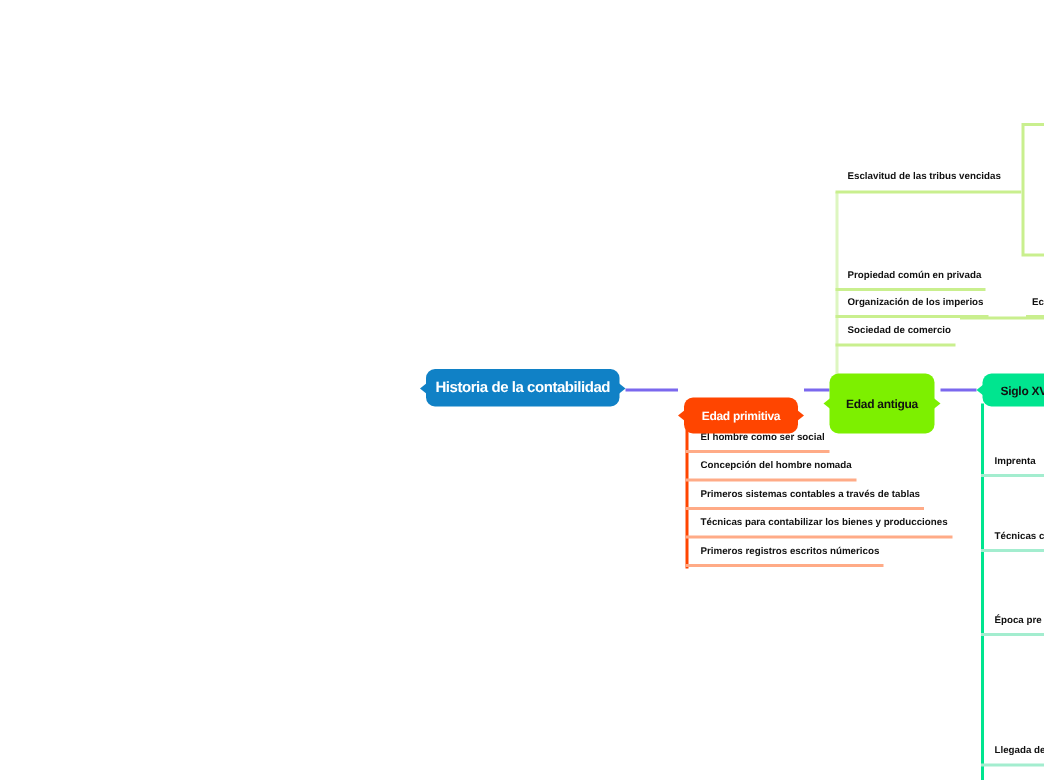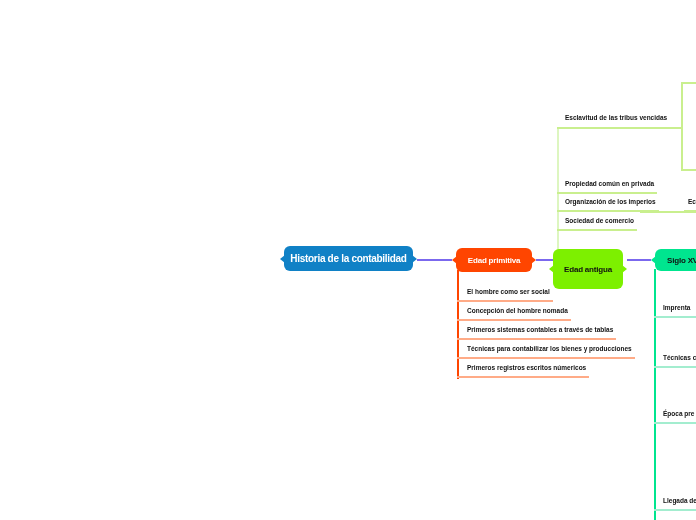--- a/index.html
+++ b/index.html
@@ -75,21 +75,21 @@
   <div style="--c: #FF4500; --line: #FF4500; --u: #FFAB87;">
 
     <div class="vline tline" style="left:457px; top:270px; width:2px; height:109px;"></div>
 
     <div class="topic" style="left:457px; top:289px;">El hombre como ser social</div>
     <div class="topic" style="left:457px; top:308px;">Concepción del hombre nomada</div>
     <div class="topic" style="left:457px; top:327px;">Primeros sistemas contables a través de tablas</div>
     <div class="topic" style="left:457px; top:346px;">Técnicas para contabilizar los bienes y producciones</div>
     <div class="topic" style="left:457px; top:365px;">Primeros registros escritos númericos</div>
 
-    <div class="node node-child" style="left: 456px; top: 248px; width: 76px; height: 24px; color: rgb(255, 255, 255);">
+    <div class="node node-child" style="left: 456px; top: 265px; width: 76px; height: 24px; color: rgb(255, 255, 255);">
       <span>Edad primitiva</span>
     </div>
   </div>
 
   <div style="--c: #7DF000; --line: #DDF6C0; --u: #C9EF8E;">
 
     <div class="vline tline" style="left:557px; top:128px; width:2px; height:122px;"></div>
 
     <div class="hline uline" style="left:557px; top:127px; width:124px; height:2px;"></div>
     <div class="topic no-underline" style="left:557px; top:115px; padding-left:8px;">Esclavitud de las tribus vencidas</div>

